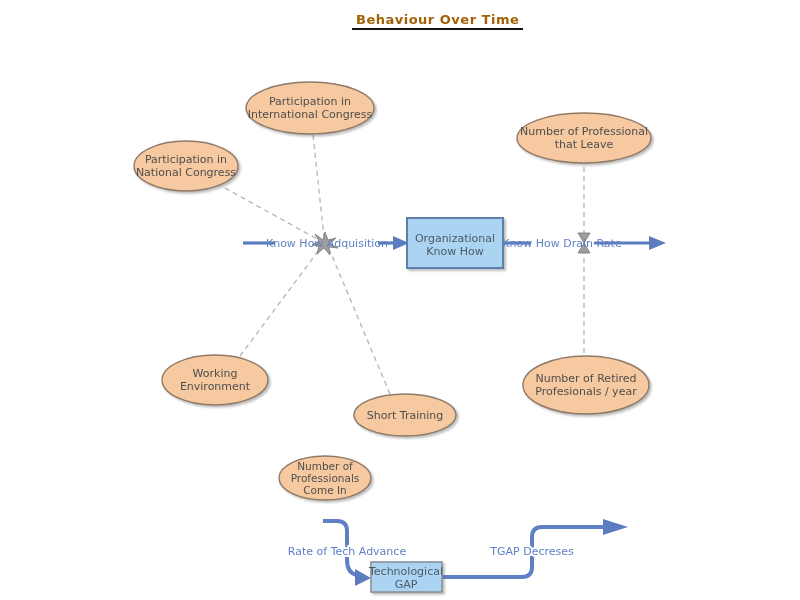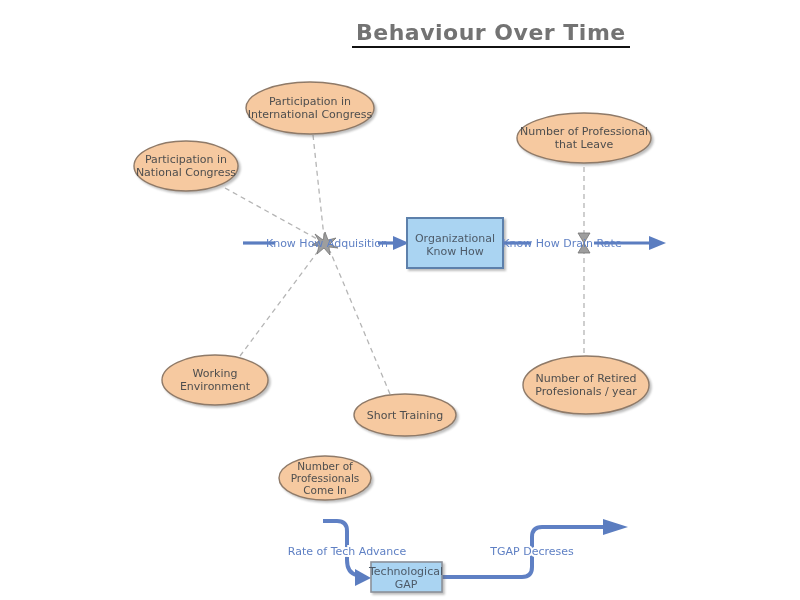--- a/index.html
+++ b/index.html
@@ -1,19 +1,19 @@
 <!DOCTYPE html>
 <html><head>
 <meta charset="utf-8">
 <style>
   html,body{margin:0;padding:0;background:#fff;}
   #stage{position:relative;width:800px;height:600px;background:#ffffff;overflow:hidden;
          font-family:"DejaVu Sans","Liberation Sans",sans-serif;}
-  #title{position:absolute;left:352px;top:20px;display:inline-block;
-         font-size:22px;font-weight:bold;color:#737373;letter-spacing:.5px;
+  #title{position:absolute;left:352px;top:12px;display:inline-block;
+         font-size:13px;font-weight:bold;color:#a16207;letter-spacing:.5px;
          border-bottom:2px solid #111;padding:0 4px 1px 4px;}
   svg{position:absolute;left:0;top:0;}
   .shadow{filter:drop-shadow(2px 2px 1px rgba(110,110,110,.45));}
   .node-ellipse{fill:#f6c9a0;stroke:#8f7a68;stroke-width:1.4;}
   .stock-rect{fill:#aad4f2;stroke:#5d80ab;stroke-width:2;}
   .gap-rect{fill:#aad4f2;stroke:#8b9099;stroke-width:1.6;}
   .dashed{stroke:#b5b5b5;stroke-width:1.3;fill:none;stroke-dasharray:5 4;}
   .flowline{stroke:#5b7dc0;stroke-width:3.2;fill:none;}
   .pipe{stroke:#5f80c4;stroke-width:4;fill:none;stroke-linejoin:round;}
   .arrow{fill:#5b7dc0;stroke:none;}

